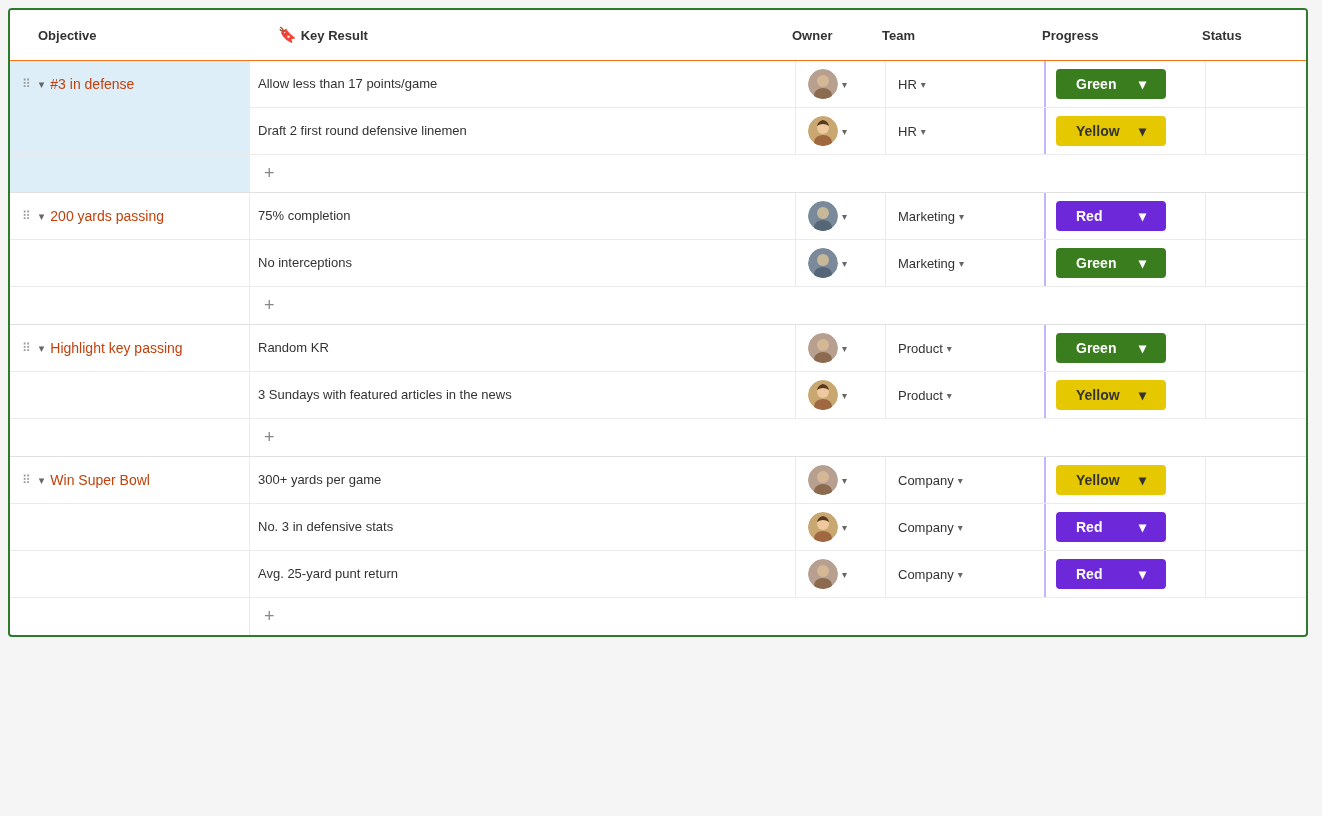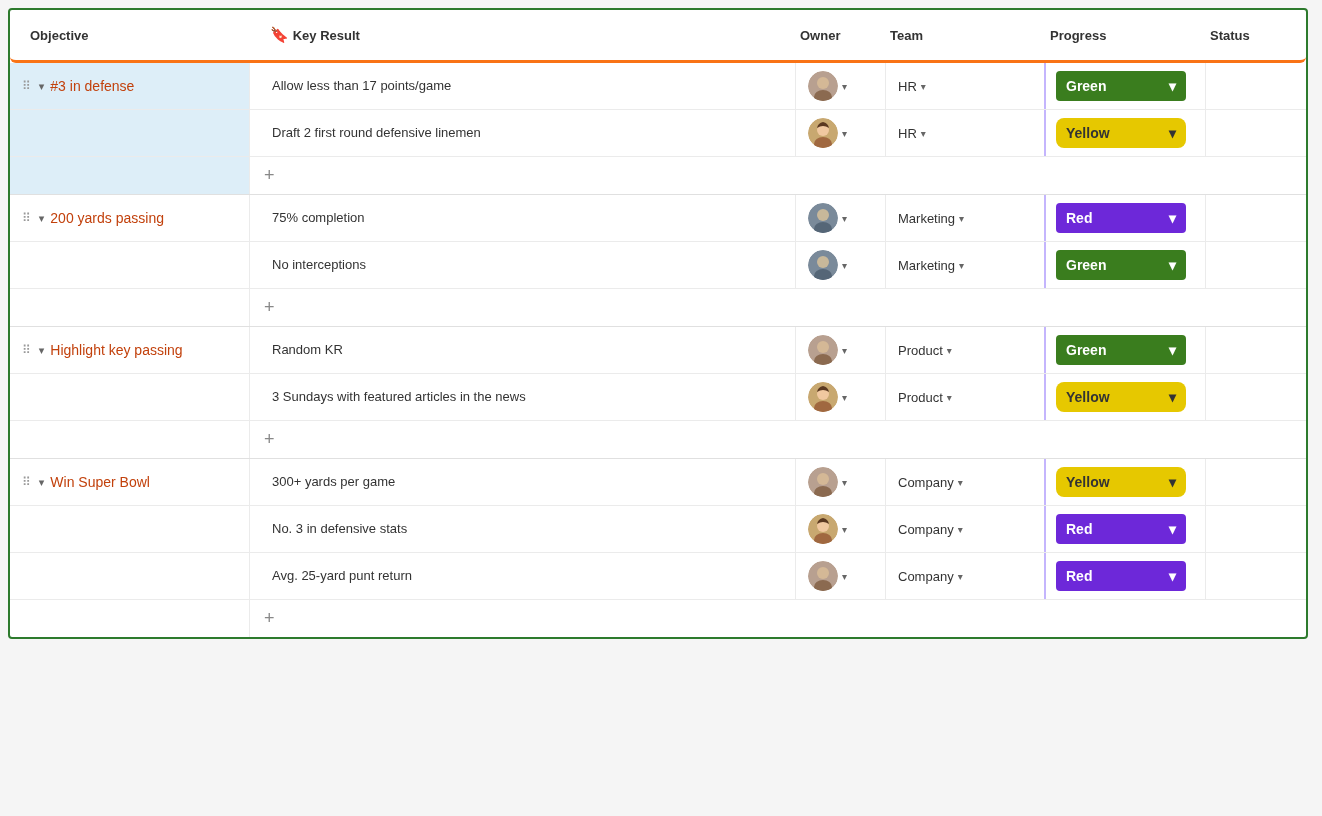--- a/index.html
+++ b/index.html
@@ -13,23 +13,22 @@
       background: #fff;
       border: 2px solid #2d7a2d;
       border-radius: 4px;
       overflow: hidden;
       width: 1300px;
     }
     .table-header {
       display: grid;
       grid-template-columns: 240px 1fr 90px 160px 160px 100px;
       background: #fff;
-      border-bottom: 3px solid #f97316;
-      padding: 10px 8px;
-      border-radius: 6px;
+      border-bottom: 1px solid #f97316;
+      padding: 10px 16px;
     }
     .header-cell {
       padding: 6px 12px;
       font-weight: 600;
       color: #333;
       font-size: 13px;
       display: flex;
       align-items: center;
       gap: 4px;
     }
@@ -87,21 +86,21 @@
       border-top: none;
     }
     .kr-empty-obj {
       border-right: 1px solid #ebebeb;
       background: #fff;
     }
     .kr-empty-obj.selected {
       background: #ddeef8;
     }
     .kr-text-cell {
-      padding: 10px 22px;
+      padding: 10px 8px;
       border-right: 1px solid #ebebeb;
       display: flex;
       align-items: center;
       color: #333;
       font-size: 13px;
       line-height: 1.4;
     }
     .kr-owner-cell {
       padding: 8px 12px;
       border-right: 1px solid #ebebeb;
@@ -138,30 +137,30 @@
     }
     .status-cell {
       padding: 8px 12px;
       display: flex;
       align-items: center;
     }
     .progress-badge {
       display: flex;
       align-items: center;
       justify-content: space-between;
-      padding: 7px 10px;
+      padding: 7px 20px;
       border-radius: 4px;
       font-weight: 700;
       font-size: 14px;
       color: #fff;
-      width: 130px;
+      width: 110px;
       cursor: pointer;
     }
     .progress-badge.green { background: #3a7d1e; }
-    .progress-badge.yellow { background: #e6c800; color: #333; border-radius: 8px; }
+    .progress-badge.yellow { background: #e6c800; color: #333; }
     .progress-badge.red { background: #6d28d9; text-align: right; }
     .add-row {
       display: grid;
       grid-template-columns: 240px 1fr 90px 160px 160px 100px;
       border-top: 1px solid #ebebeb;
     }
     .add-row-empty {
       border-right: 1px solid #ebebeb;
     }
     .add-row-empty.selected {

